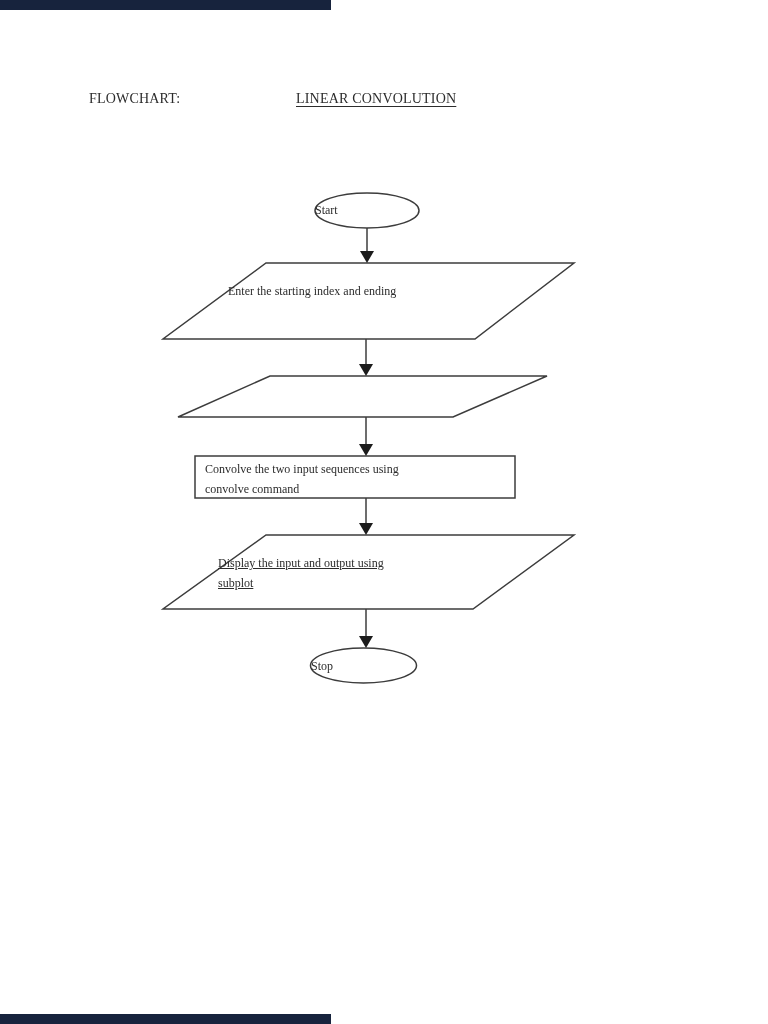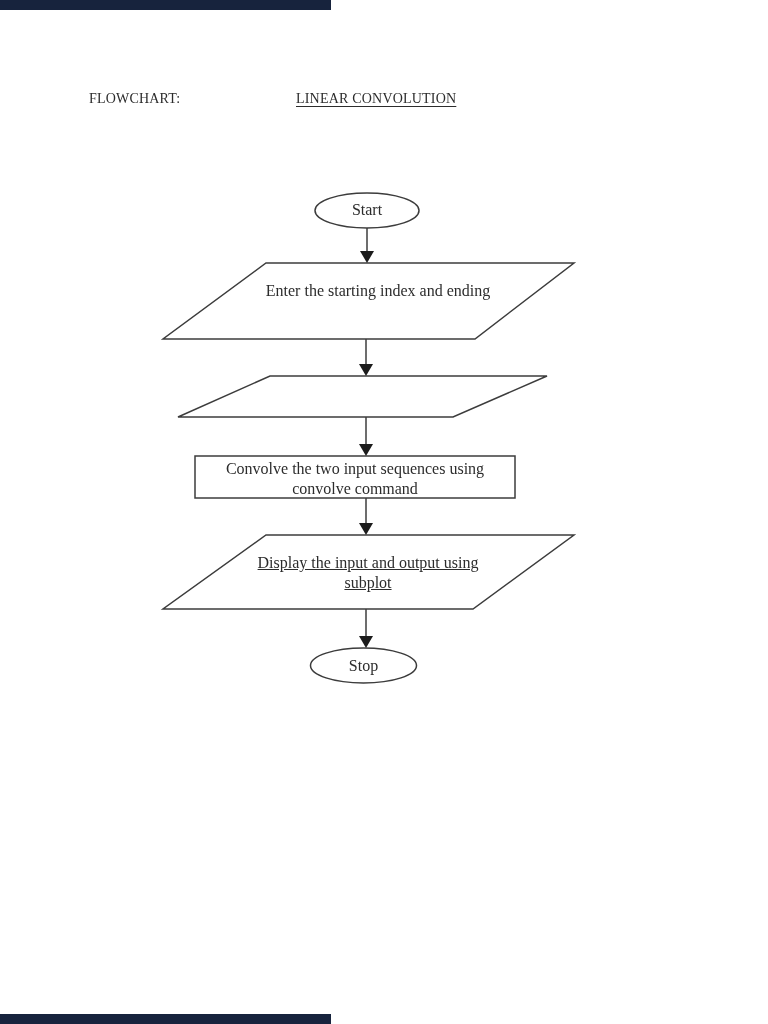--- a/index.html
+++ b/index.html
@@ -47,24 +47,24 @@
   .diagram {
     position: absolute;
     left: 0;
     top: 0;
     width: 768px;
     height: 1024px;
   }
 
   .node-text {
     position: absolute;
-    font-size: 16px;
+    font-size: 12px;
     line-height: 20px;
     color: #2c2c2c;
-    text-align: center;
+    text-align: left;
     white-space: nowrap;
   }
   .start-text  { left: 315px; top: 202px; width: 104px; line-height: 16px; }
   .p1-text     { left: 228px; top: 281px; width: 300px; }
   .p2-text     { left: 218px; top: 376px; width: 300px; line-height: 16px; }
   .rect-text   { left: 205px; top: 459px; width: 300px; }
   .p3-text     { left: 218px; top: 553px; width: 300px; text-decoration: underline; }
   .stop-text   { left: 311px; top: 658px; width: 105px; line-height: 16px; }
 </style>
 </head>

